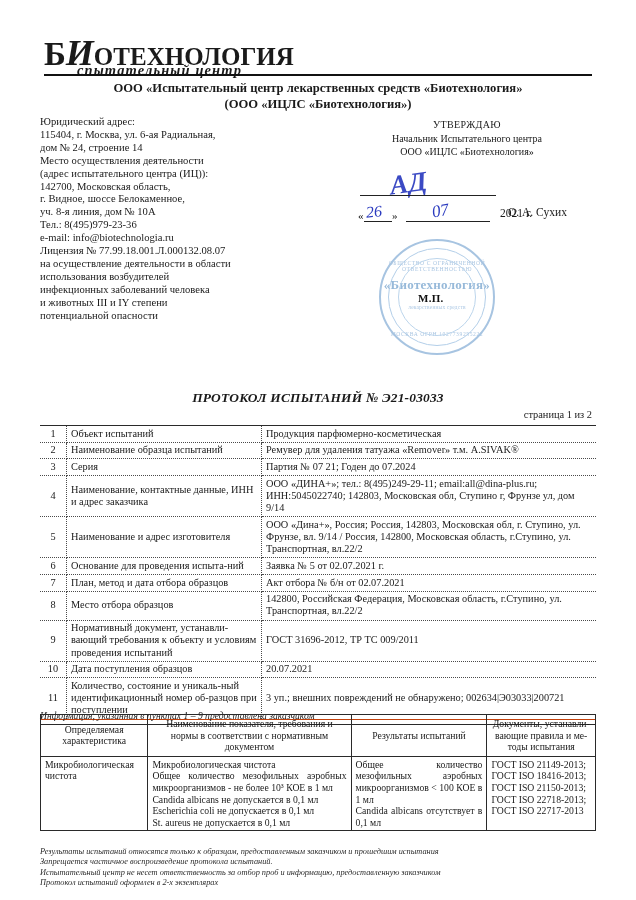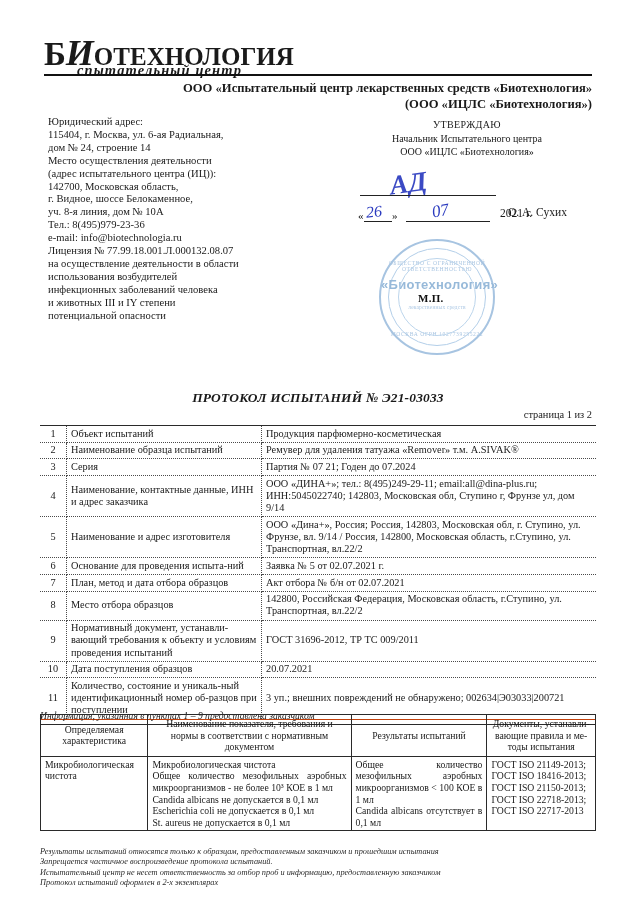--- a/index.html
+++ b/index.html
@@ -62,35 +62,35 @@
     left: 44px; top: 74px;
     width: 548px;
     border-top: 2px solid #111;
   }
 
   
   .org-header {
     position: absolute;
     left: 44px; top: 80px;
     width: 548px;
-    text-align: right;
+    text-align: center;
     font-weight: bold;
     font-size: 12.6px;
     line-height: 16px;
   }
 
   
   .addr-block {
     position: absolute;
     left: 40px; top: 116px;
     width: 252px;
     font-size: 10.6px;
     line-height: 12.9px;
   }
-  .addr-block div { white-space: nowrap; margin-left: 8px; }
+  .addr-block div { white-space: nowrap; }
 
   
   .approve-block {
     position: absolute;
     left: 336px; top: 118px;
     width: 262px;
     text-align: center;
     font-size: 10px;
     line-height: 13.5px;
   }
@@ -192,21 +192,21 @@
     position: absolute;
     left: 17px; top: 17px; right: 17px; bottom: 17px;
     border-radius: 50%;
     border: 1px solid #a9c9e6;
   }
   .stamp-center {
     position: absolute;
     left: 0; top: 36px;
     width: 112px;
     text-align: center;
-    font-family: Liberation Sans, sans-serif;
+    font-family: Liberation Serif, serif;
     font-weight: bold;
     font-size: 13px;
     color: #7aa6cf;
     letter-spacing: .3px;
     line-height: 15px;
   }
   .stamp-sub {
     position: absolute;
     left: 0; top: 63px;
     width: 112px;

